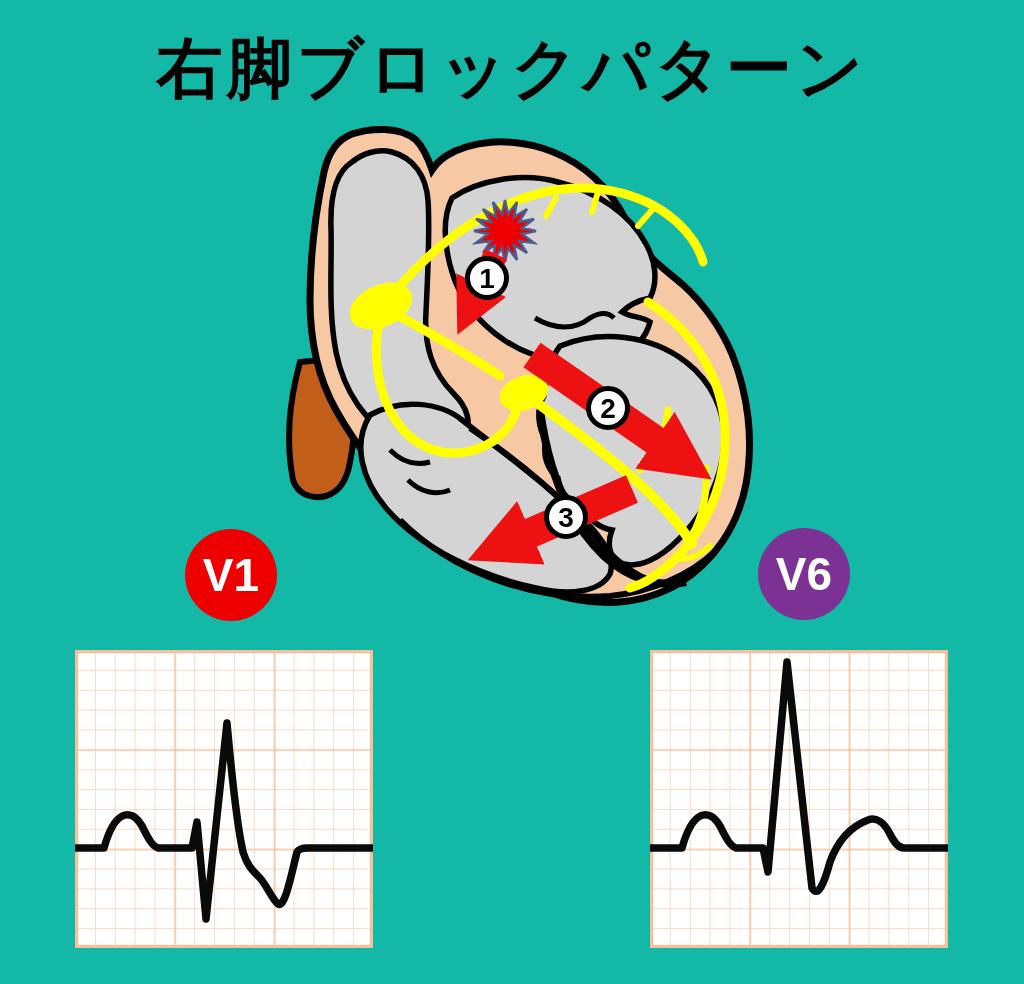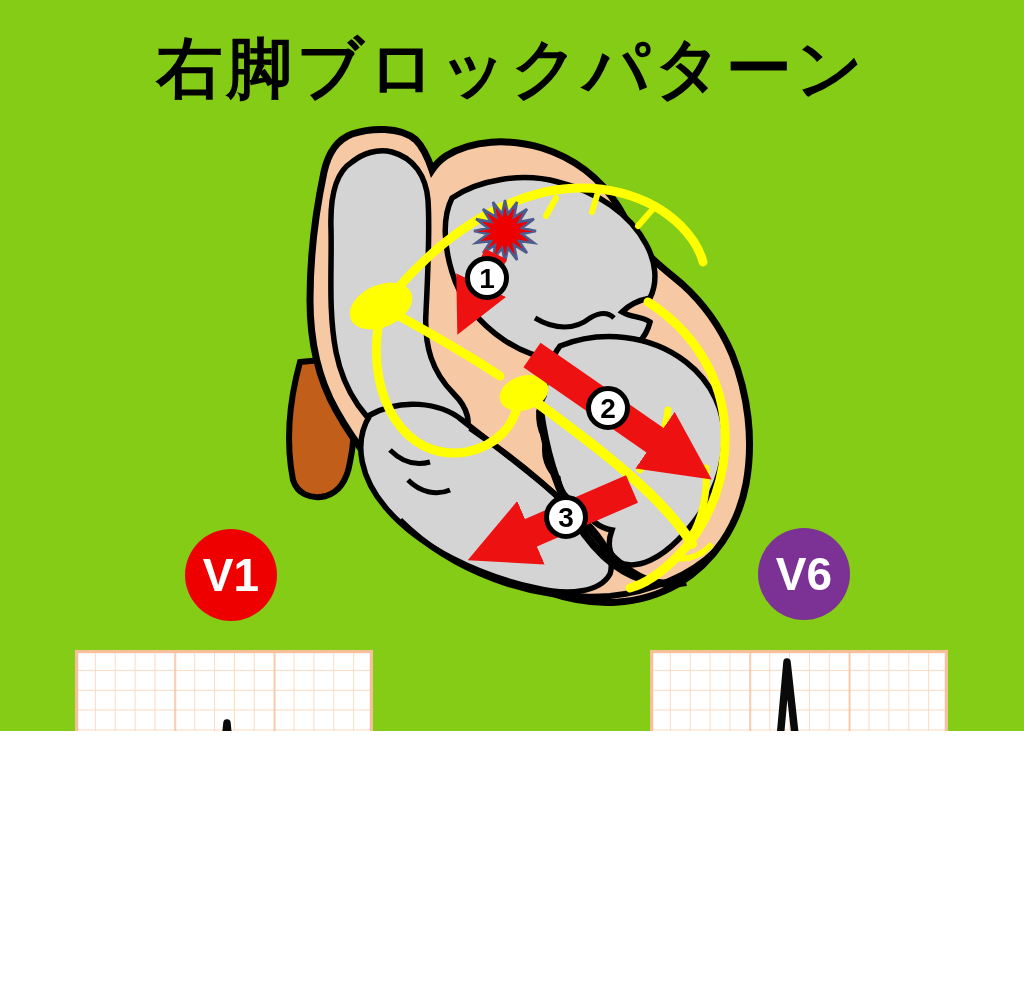--- a/index.html
+++ b/index.html
@@ -1,16 +1,16 @@
 <!DOCTYPE html>
 <html><head>
 <meta charset="utf-8">
 <style>
   html,body{margin:0;padding:0;background:#ffffff;}
-  #stage{position:relative;width:1024px;height:731px;background:#84cc16;overflow:hidden;
+  #stage{position:relative;width:1024px;height:984px;background:#14b8a6;overflow:hidden;
          font-family:"Liberation Sans","DejaVu Sans",sans-serif;}
   #main-title{position:absolute;top:24px;left:0;width:1024px;text-align:center;
               font-size:66px;font-weight:800;letter-spacing:4px;color:#000;}
   svg text{font-family:"Liberation Sans","DejaVu Sans",sans-serif;}
   .step-num{font-size:28px;font-weight:bold;fill:#000;}
   .lead-label{font-size:46px;font-weight:bold;fill:#ffffff;}
 </style>
 </head>
 <body>
 

